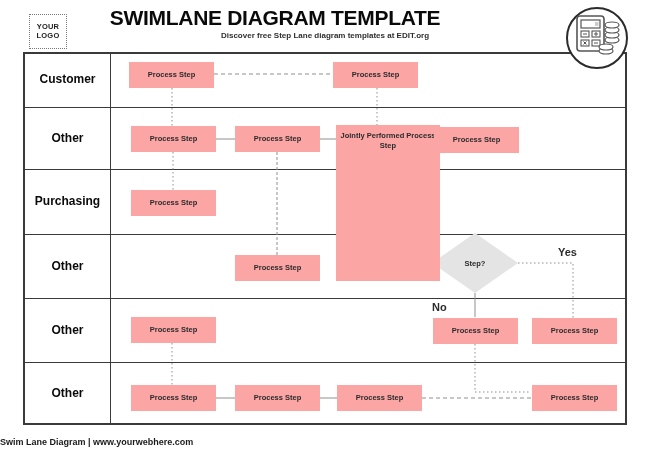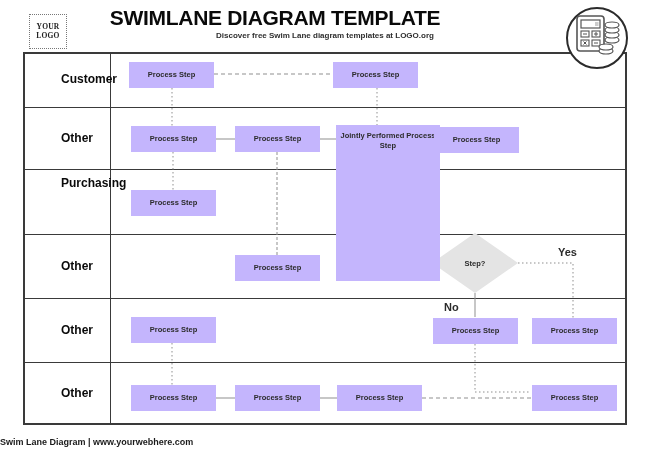--- a/index.html
+++ b/index.html
@@ -2,36 +2,36 @@
 <html><head>
 <meta charset="utf-8">
 <style>
   html,body{margin:0;padding:0;background:#ffffff;}
   .page{position:relative;width:650px;height:460px;background:#ffffff;overflow:hidden;
         font-family:"Liberation Sans",sans-serif;}
 
   
   .logo-box{position:absolute;left:29px;top:14px;width:36px;height:33px;border:1px dotted #777;
             display:flex;align-items:center;justify-content:center;text-align:center;
-            font-size:7.5px;font-weight:bold;color:#222;line-height:1.15;white-space:pre-line;letter-spacing:.2px;font-family:Liberation Serif, serif;}
+            font-size:7.5px;font-weight:bold;color:#222;line-height:1.15;white-space:pre-line;letter-spacing:.2px;}
   .title{position:absolute;left:0;top:6px;width:550px;text-align:center;
          font-size:21px;font-weight:bold;color:#0a0a0a;letter-spacing:-.3px;}
   .subtitle{position:absolute;left:0;top:31px;width:650px;text-align:center;
             font-size:8px;font-weight:bold;color:#2e2e2e;}
 
   
   .frame{position:absolute;left:23px;top:52px;width:604px;height:373px;
          border:2px solid #3a3a3a;box-sizing:border-box;z-index:1;}
   .vdivider{position:absolute;left:110px;top:54px;width:1px;height:369px;background:#3a3a3a;z-index:1;}
   .hsep{position:absolute;left:25px;width:600px;height:1px;background:#3a3a3a;z-index:1;}
-  .lane-label{position:absolute;left:25px;width:85px;
-              font-size:12px;font-weight:bold;color:#0a0a0a;z-index:2;margin-left:36px;}
+  .lane-label{position:absolute;left:25px;width:85px;text-align:center;
+              font-size:12px;font-weight:bold;color:#0a0a0a;z-index:2;}
 
   
-  .pbox{position:absolute;width:85px;height:26px;background:#c4b5fd;z-index:3;
+  .pbox{position:absolute;width:85px;height:26px;background:#fca5a5;z-index:3;
         display:flex;align-items:center;justify-content:center;text-align:center;
         font-size:7.5px;font-weight:bold;color:#2b2b2b;line-height:1.3;}
   .pbox.tall{width:104px;height:156px;align-items:flex-start;padding-top:6px;box-sizing:border-box;}
   .diamond-label{position:absolute;left:432px;top:235px;width:86px;height:56px;z-index:3;
         display:flex;align-items:center;justify-content:center;
         font-size:7.5px;font-weight:bold;color:#2b2b2b;}
   .edge-label{position:absolute;z-index:3;font-size:11px;font-weight:bold;color:#2b2b2b;}
 
   svg.layer{position:absolute;left:0;top:0;z-index:2;pointer-events:none;}
   svg.icons{z-index:5;}
@@ -40,33 +40,33 @@
           font-size:9px;font-weight:600;color:#1a1a1a;}
 </style>
 </head>
 <body>
 
 <div class="page">
 
   <div class="logo-box">YOUR
 LOGO</div>
   <div class="title">SWIMLANE DIAGRAM TEMPLATE</div>
-  <div class="subtitle">Discover free Swim Lane diagram templates at LOGO.org</div>
+  <div class="subtitle">Discover free Step Lane diagram templates at EDIT.org</div>
 
   <div class="frame"></div>
   <div class="vdivider"></div>
   <div class="hsep" style="top:107px"></div>
   <div class="hsep" style="top:169px"></div>
   <div class="hsep" style="top:234px"></div>
   <div class="hsep" style="top:298px"></div>
   <div class="hsep" style="top:362px"></div>
 
   <div class="lane-label" style="top:72px">Customer</div>
   <div class="lane-label" style="top:131px">Other</div>
-  <div class="lane-label" style="top:176px">Purchasing</div>
+  <div class="lane-label" style="top:194px">Purchasing</div>
   <div class="lane-label" style="top:259px">Other</div>
   <div class="lane-label" style="top:323px">Other</div>
   <div class="lane-label" style="top:386px">Other</div>
 
   <svg class="layer" width="650" height="460">
 
     <line x1="216" y1="139" x2="235" y2="139" stroke="#8f8f8f" stroke-width="1"></line>
     <line x1="320" y1="139" x2="336" y2="139" stroke="#8f8f8f" stroke-width="1"></line>
     <line x1="420" y1="140" x2="434" y2="140" stroke="#8f8f8f" stroke-width="1"></line>
     <line x1="420" y1="263" x2="432" y2="263" stroke="#8f8f8f" stroke-width="1"></line>
@@ -91,21 +91,21 @@
   <div class="pbox" style="left:129px;top:62px">Process Step</div>
   <div class="pbox" style="left:333px;top:62px">Process Step</div>
   <div class="pbox" style="left:131px;top:126px">Process Step</div>
   <div class="pbox" style="left:235px;top:126px">Process Step</div>
   <div class="pbox tall" style="left:336px;top:125px">Jointly Performed Process Step</div>
   <div class="pbox" style="left:434px;top:127px">Process Step</div>
   <div class="pbox" style="left:131px;top:190px">Process Step</div>
   <div class="pbox" style="left:235px;top:255px">Process Step</div>
   <div class="diamond-label">Step?</div>
   <div class="edge-label" style="left:558px;top:246px">Yes</div>
-  <div class="edge-label" style="left:444px;top:301px">No</div>
+  <div class="edge-label" style="left:432px;top:301px">No</div>
   <div class="pbox" style="left:131px;top:317px">Process Step</div>
   <div class="pbox" style="left:433px;top:318px">Process Step</div>
   <div class="pbox" style="left:532px;top:318px">Process Step</div>
   <div class="pbox" style="left:131px;top:385px">Process Step</div>
   <div class="pbox" style="left:235px;top:385px">Process Step</div>
   <div class="pbox" style="left:337px;top:385px">Process Step</div>
   <div class="pbox" style="left:532px;top:385px">Process Step</div>
 
   <svg class="layer icons" width="650" height="460">
     <circle cx="597" cy="38" r="30" fill="#ffffff" stroke="#2b2b2b" stroke-width="2"></circle>

